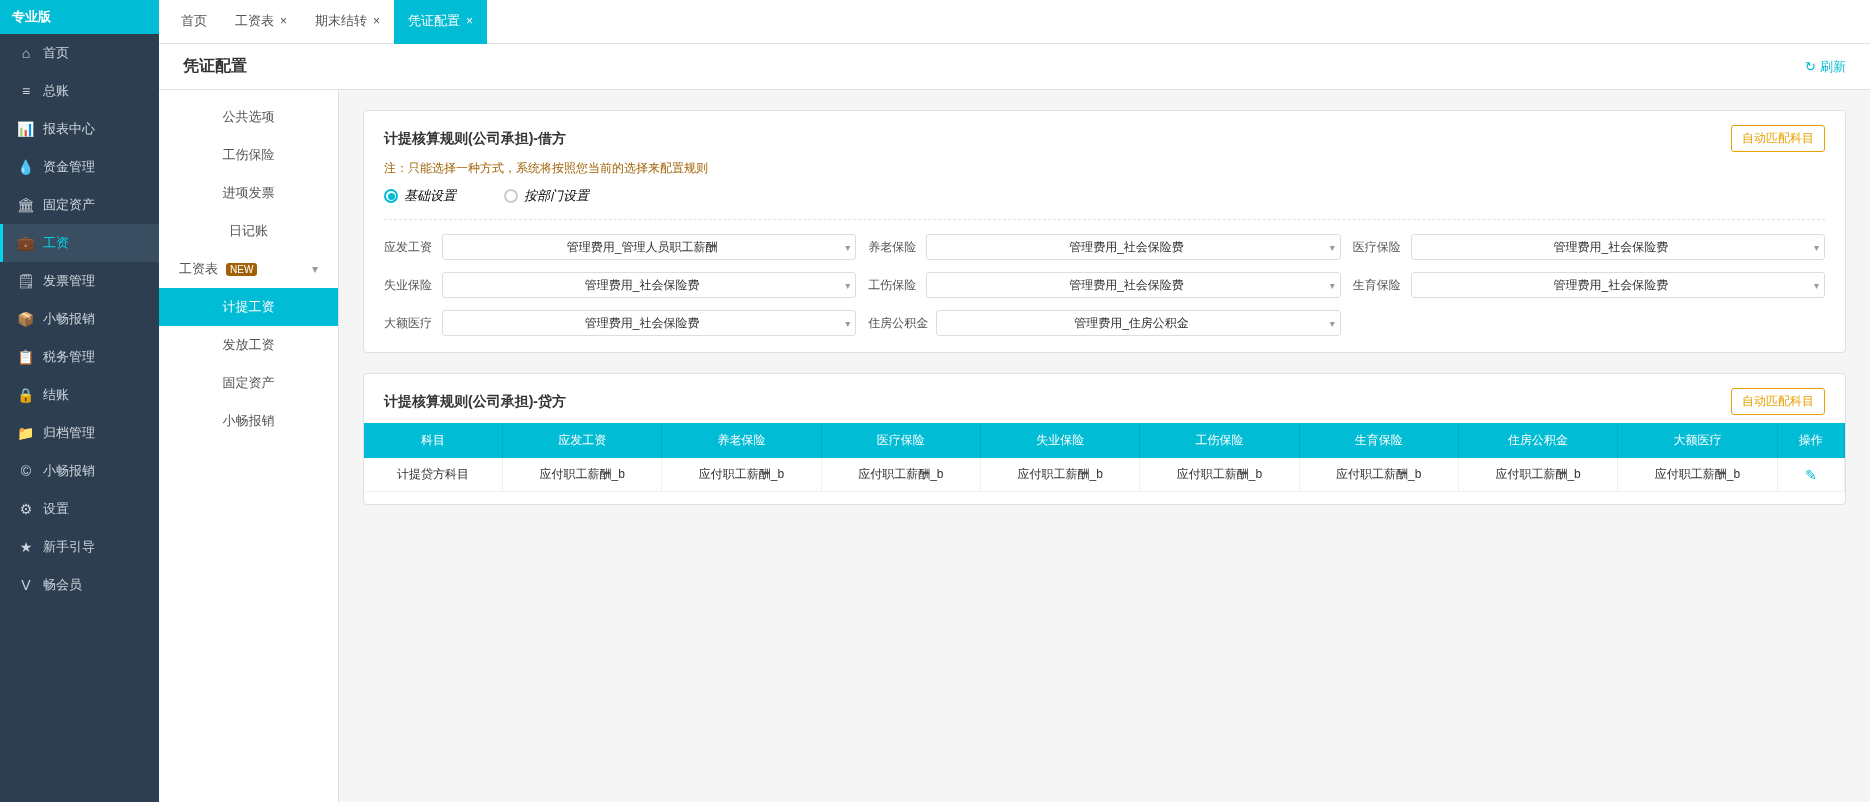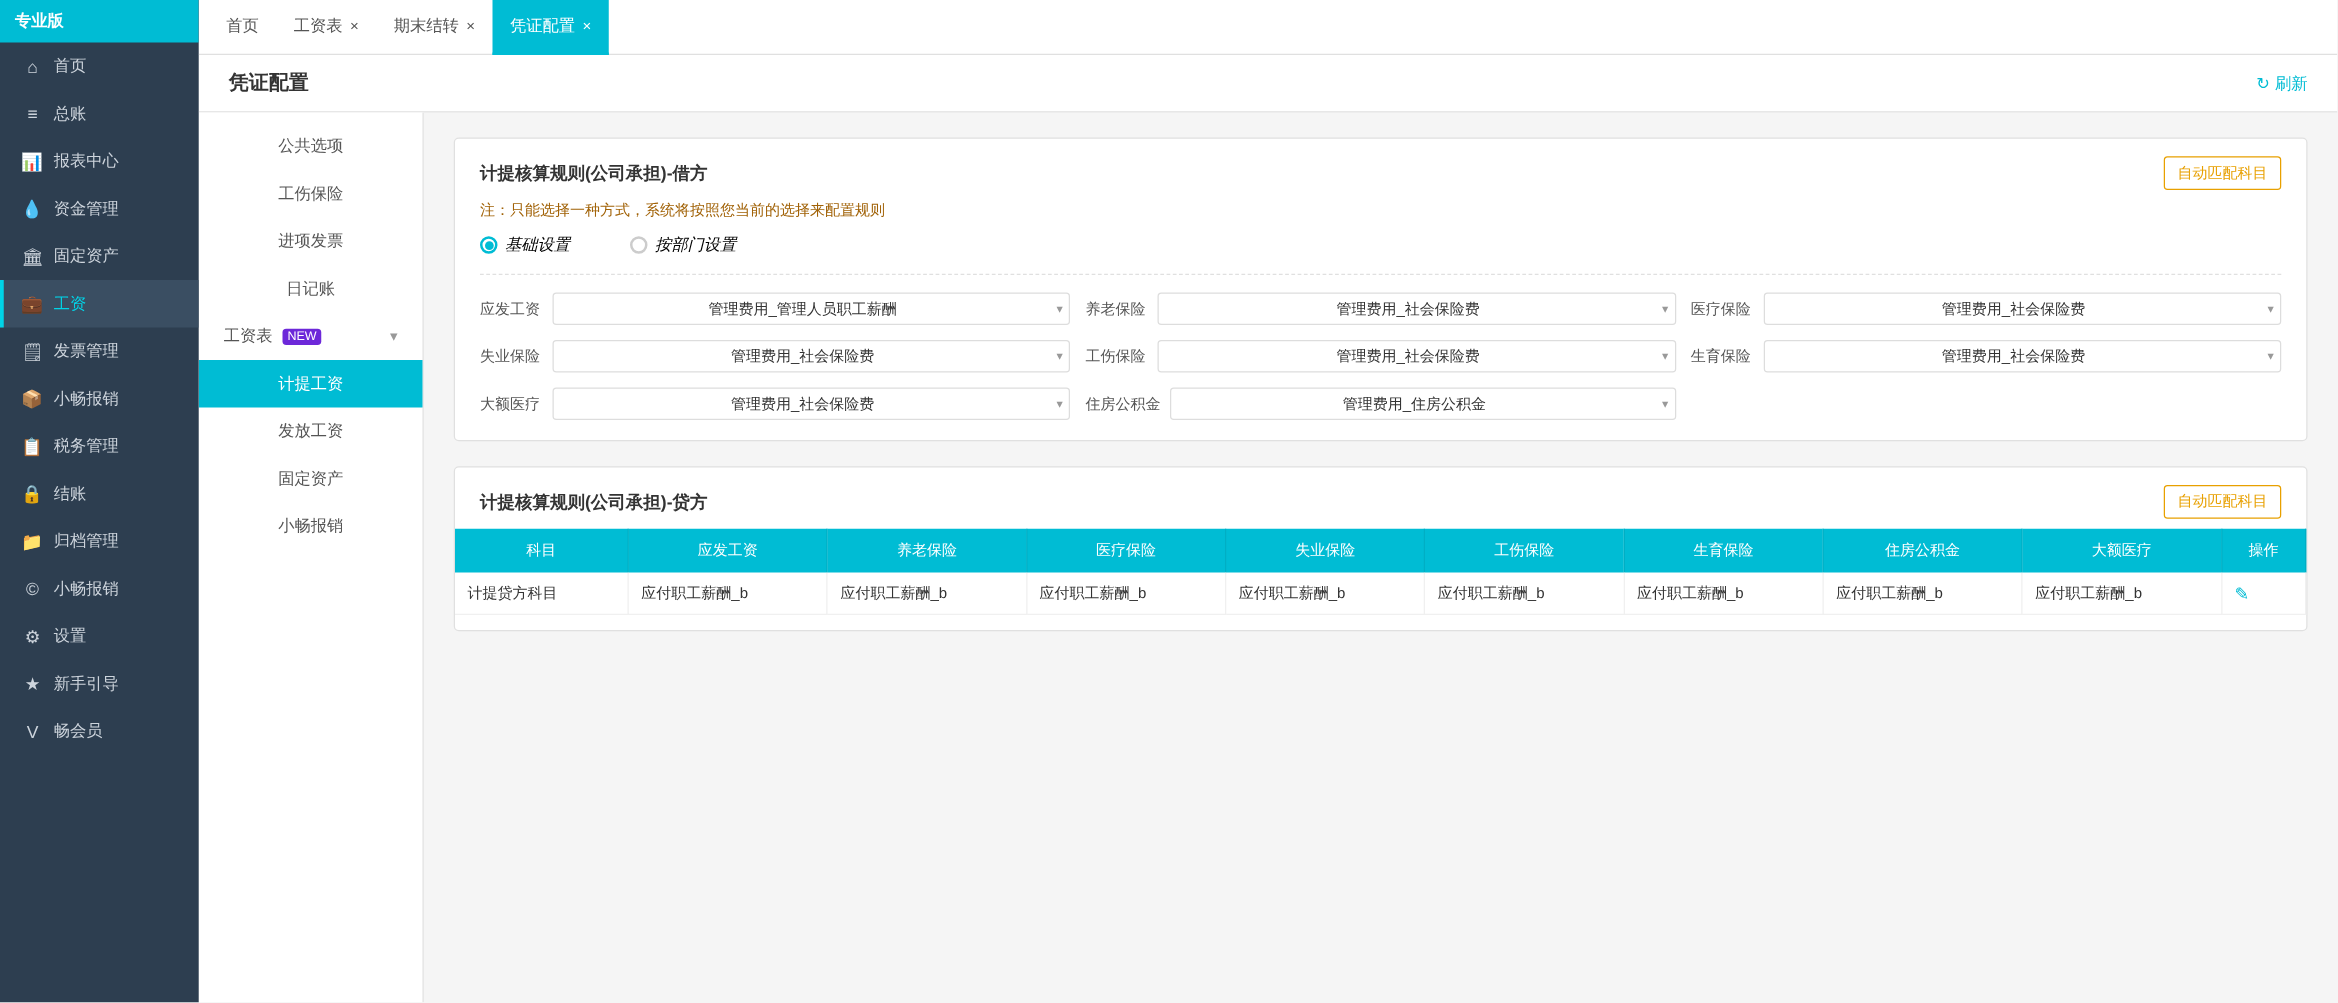--- a/index.html
+++ b/index.html
@@ -121,21 +121,21 @@
       position: relative;
       display: flex;
       align-items: center;
       justify-content: center;
     }
     .left-nav-item.active {
       background: #00bcd4;
       color: #fff;
     }
     .left-nav-item .new-badge {
-      background: #6d28d9;
+      background: #a16207;
       color: #fff;
       font-size: 10px;
       padding: 1px 4px;
       border-radius: 3px;
       margin-left: 4px;
     }
 
     
     .right-panel {
       flex: 1;
@@ -267,21 +267,21 @@
       font-weight: normal;
       text-align: center;
       border-right: 1px solid #00aec4;
       font-family: Liberation Serif, serif;
     }
     .data-table td {
       padding: 8px 10px;
       font-size: 12px;
       color: #333;
       border-bottom: 1px solid #f0f0f0;
-      text-align: left;
+      text-align: center;
       border-right: 1px solid #f0f0f0;
     }
     .edit-icon {
       color: #00bcd4;
       cursor: pointer;
       font-size: 14px;
     }
 
     .divider {
       border: none;

